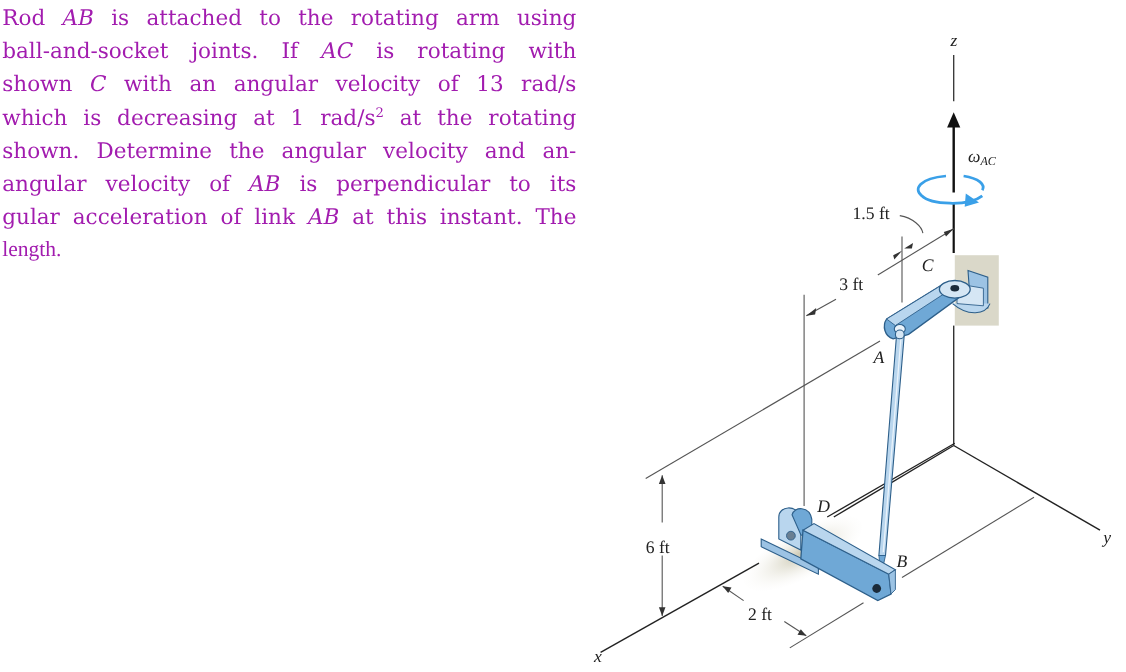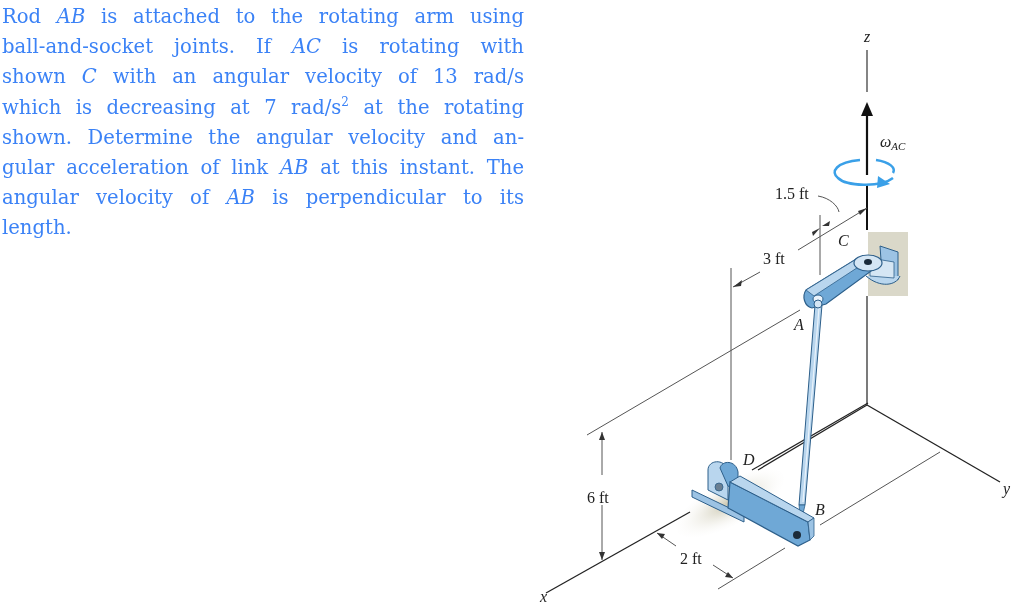--- a/index.html
+++ b/index.html
@@ -1,41 +1,41 @@
 <!DOCTYPE html>
 <html><head>
 <meta charset="utf-8">
 <style>
   html, body { margin: 0; padding: 0; background: #ffffff; }
   body { width: 1024px; height: 611px; position: relative; overflow: hidden; }
   .problem {
     position: absolute; left: 2px; top: 2px; width: 522px;
     font-family: "DejaVu Serif", "Liberation Serif", serif;
-    font-size: 19.6px; line-height: 30.2px; color: #3b82f6;
+    font-size: 19.6px; line-height: 30.2px; color: #a21caf;
     text-align: justify;
   }
   .problem .line { display: block; text-align: justify; text-align-last: justify; white-space: nowrap; }
-  .problem .line.last { text-align-last: left; }
+  .problem .line.last { text-align-last: left; font-family: Liberation Serif, serif; }
   .problem i { font-style: italic; }
   sup { font-size: 12px; line-height: 0; vertical-align: 8px; }
   .figure { position: absolute; left: 0; top: 0; width: 1024px; height: 611px; }
   .lbl { font-family: "Liberation Serif", "DejaVu Serif", serif; font-size: 16px; fill: #222; }
   .lbl-it { font-style: italic; }
 </style>
 </head>
 <body>
 
 <div class="problem">
   <span class="line"><span>Rod </span><i>AB</i><span> is attached to the rotating arm using</span></span>
   <span class="line"><span>ball-and-socket joints.  If </span><i>AC</i><span> is rotating with</span></span>
   <span class="line"><span>shown </span><i>C</i><span> with an angular velocity of 13 rad/s</span></span>
-  <span class="line"><span>which is decreasing at 7 rad/s</span><sup>2</sup><span> at the rotating</span></span>
+  <span class="line"><span>which is decreasing at 1 rad/s</span><sup>2</sup><span> at the rotating</span></span>
   <span class="line"><span>shown.  Determine the angular velocity and an-</span></span>
+  <span class="line"><span>angular velocity of </span><i>AB</i><span> is perpendicular to its</span></span>
   <span class="line"><span>gular acceleration of link </span><i>AB</i><span> at this instant. The</span></span>
-  <span class="line"><span>angular velocity of </span><i>AB</i><span> is perpendicular to its</span></span>
   <span class="line last"><span>length.</span></span>
 </div>
 
 <svg class="figure" viewBox="0 0 1024 611" xmlns="http://www.w3.org/2000/svg">
   <defs>
     <radialGradient id="shadowC" cx="0.5" cy="0.5" r="0.6">
       <stop offset="0" stop-color="#cfcbb6"></stop>
       <stop offset="1" stop-color="#ffffff" stop-opacity="0"></stop>
     </radialGradient>
     <radialGradient id="shadowD" cx="0.5" cy="0.5" r="0.55">

